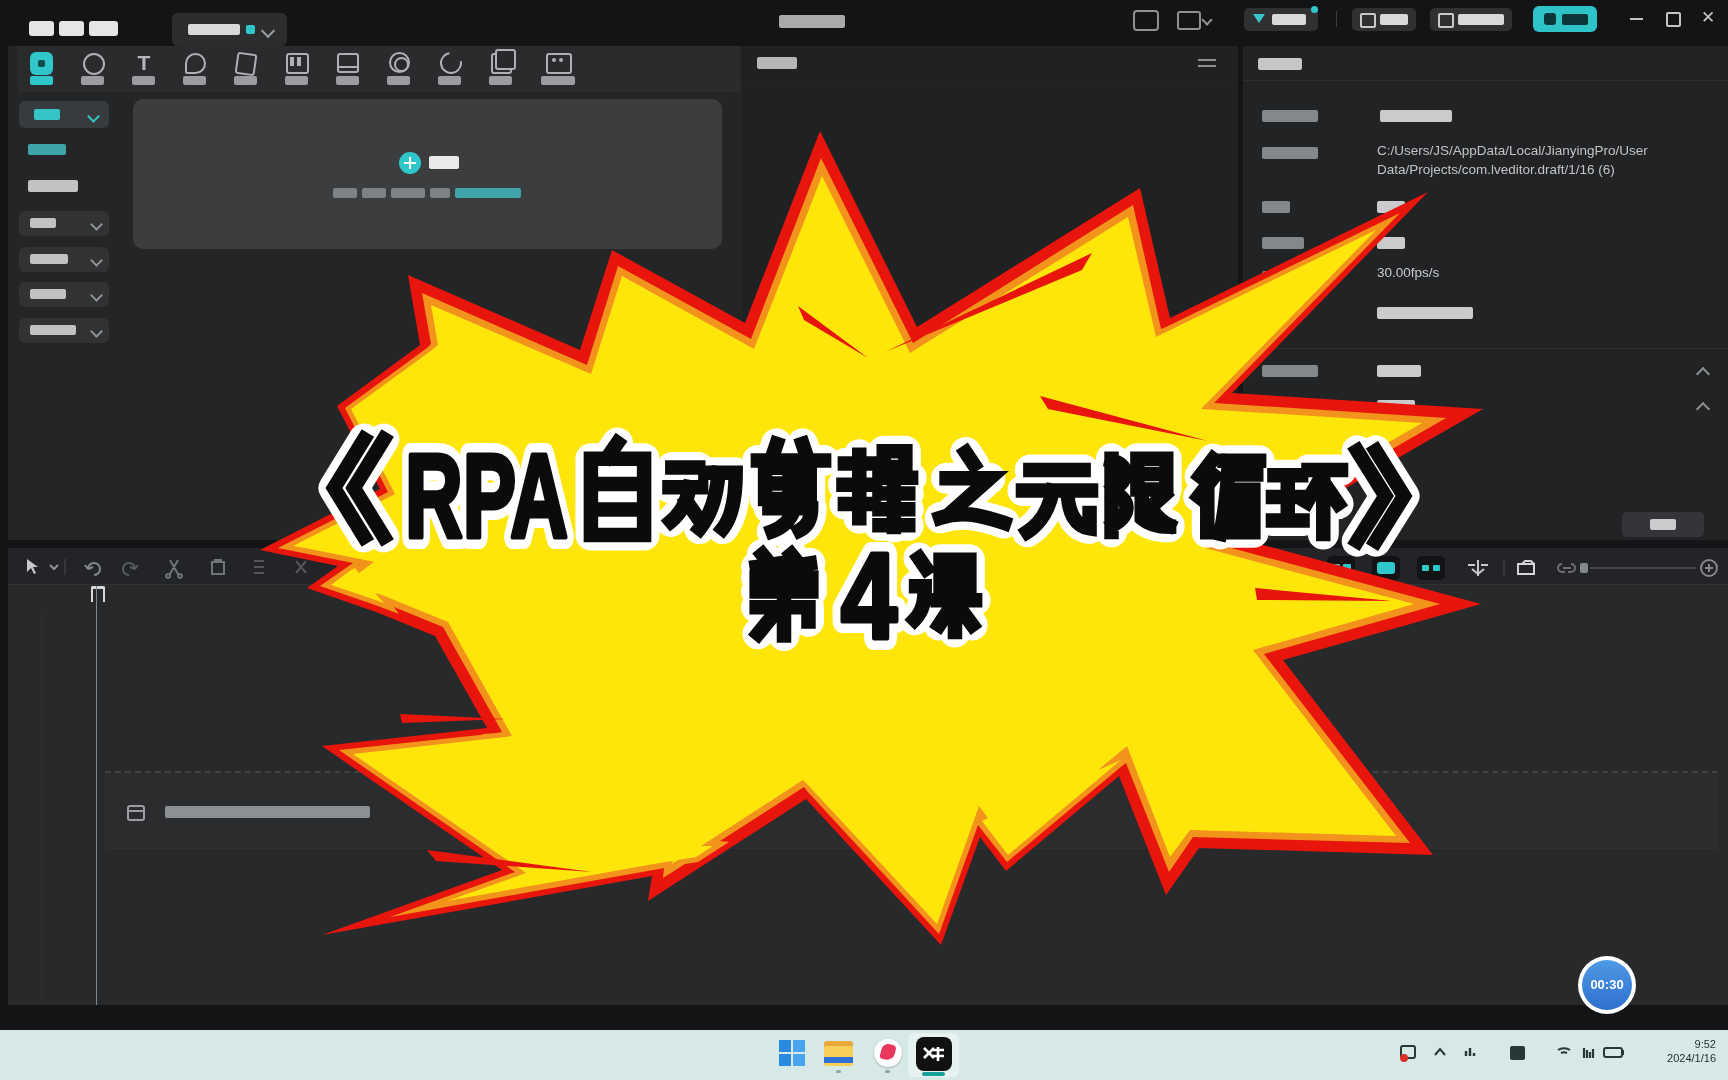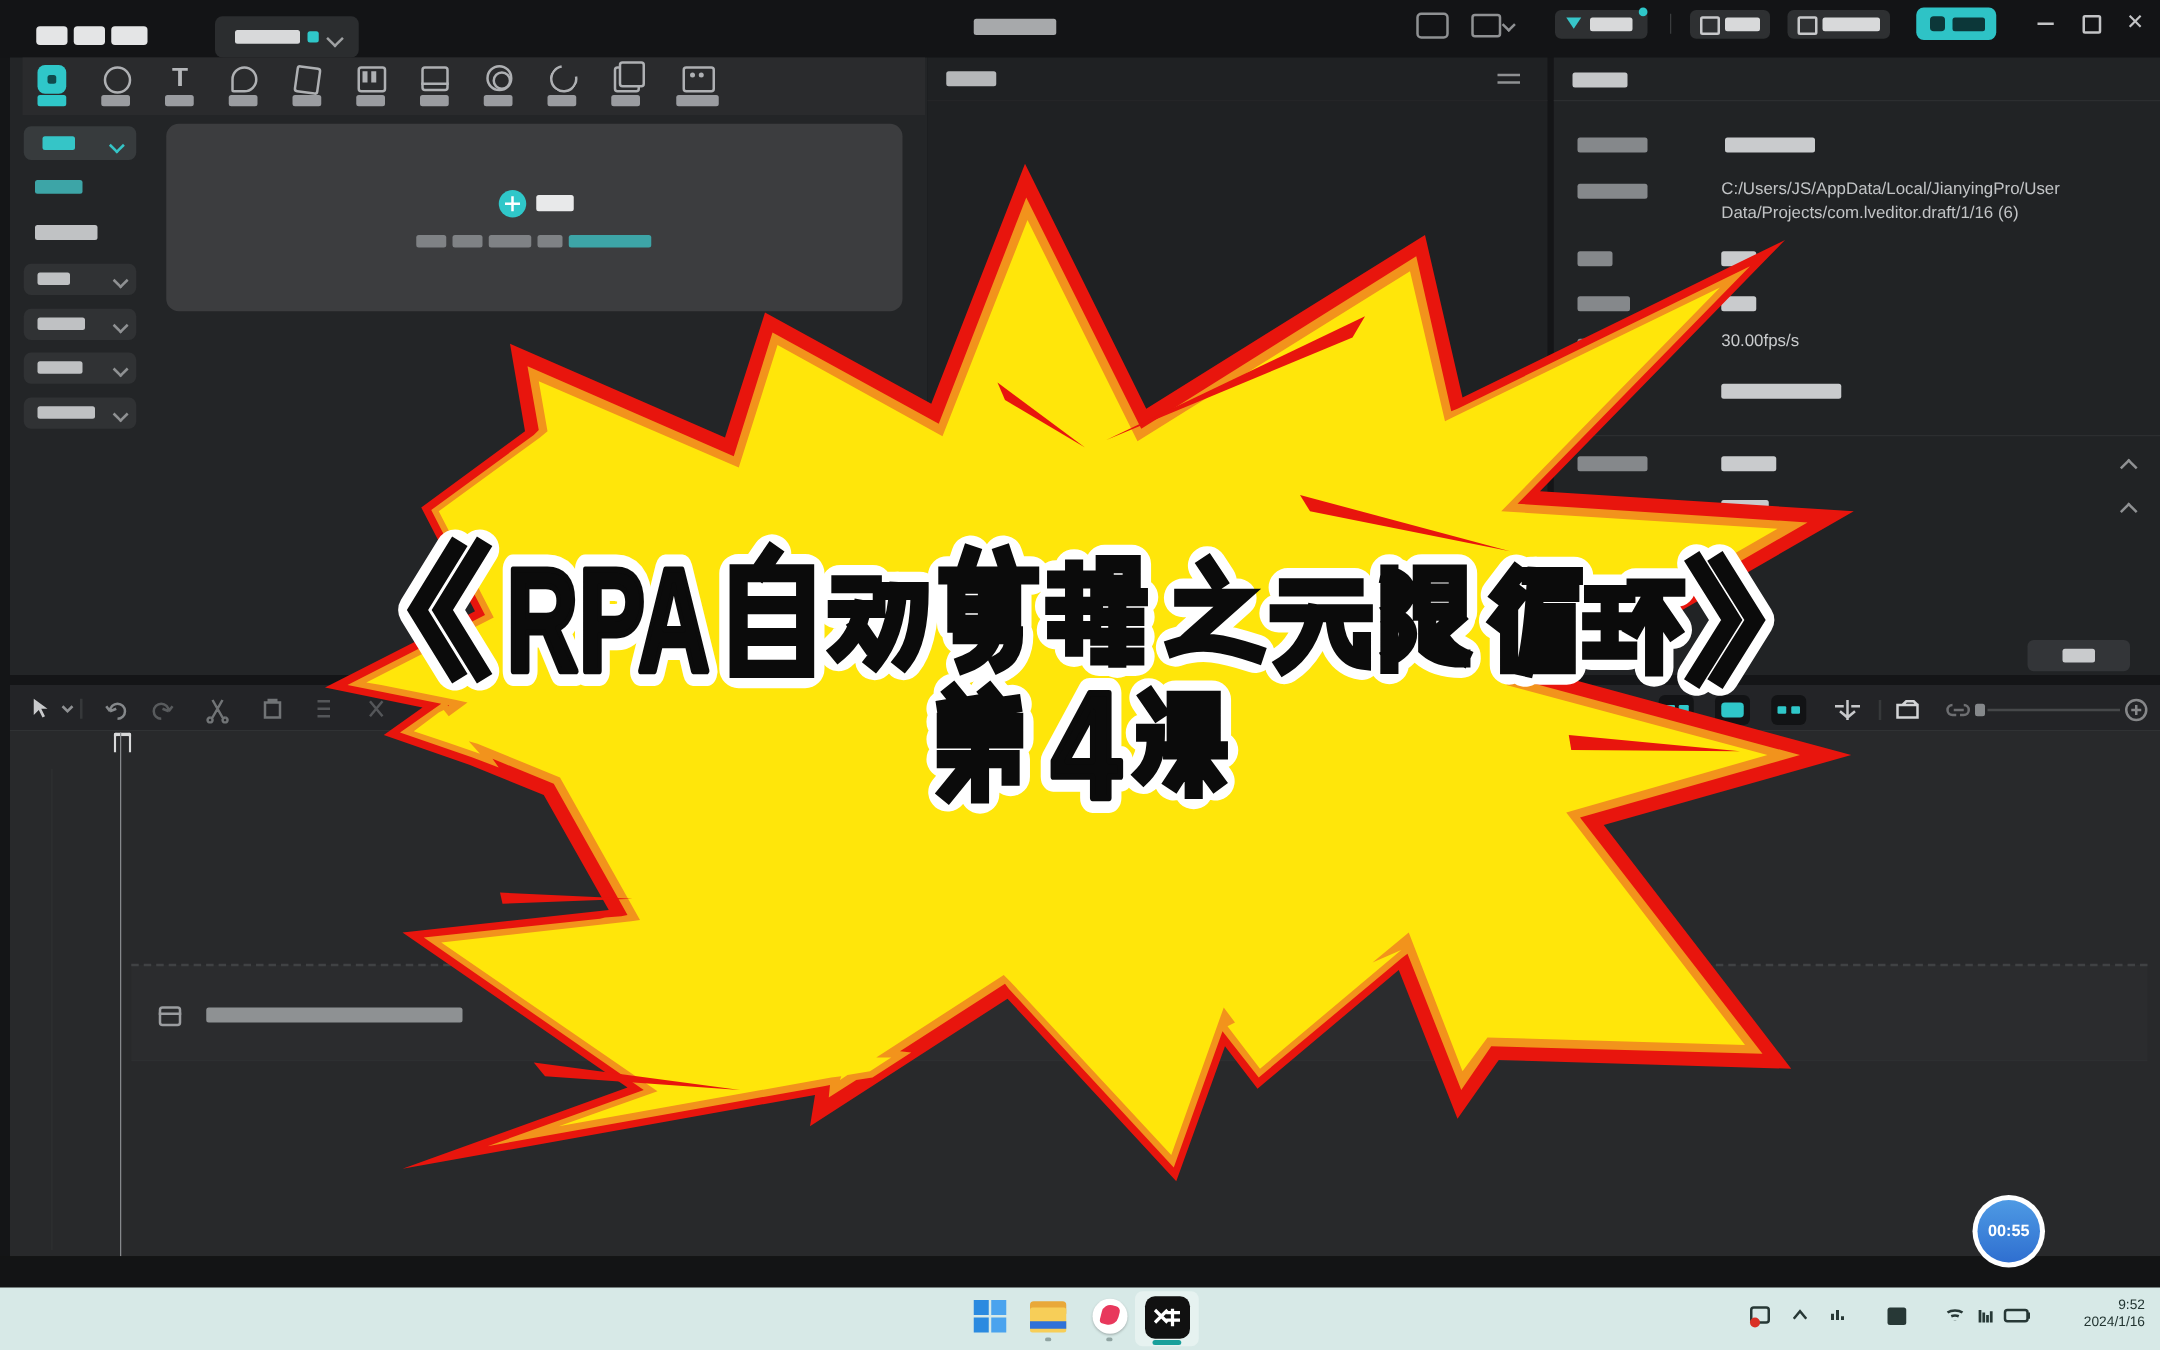--- a/index.html
+++ b/index.html
@@ -179,21 +179,21 @@
   <div class="abs" style="left:105px;top:772px;width:1613px;height:76px;background:#2b2c2e;"></div>
   <div class="abs" style="left:105px;top:771px;width:1613px;height:0;border-top:2px dashed #404244;"></div>
   <div class="abs" style="left:105px;top:848px;width:1613px;height:1px;background:#2d2f31;"></div>
   <div class="abs" style="left:127px;top:805px;width:14px;height:12px;border:2px solid #9b9da0;border-radius:3px;"></div>
   <div class="abs" style="left:127px;top:810px;width:18px;height:2px;background:#9b9da0;"></div>
   <div class="b" style="left:165px;top:806px;width:205px;height:12px;background:#8e9193;"></div>
 
   <div class="abs" style="left:0;top:1005px;width:1728px;height:25px;background:#131415;"></div>
 
   <div class="abs" style="left:1578px;top:956px;width:58px;height:58px;background:#fff;border-radius:50%;"></div>
-  <div class="abs" style="left:1582px;top:960px;width:50px;height:50px;background:linear-gradient(180deg,#4e9ae4,#2f6fd0);border-radius:50%;color:#fff;font-size:13px;font-weight:bold;text-align:center;line-height:50px;">00:55</div>
+  <div class="abs" style="left:1582px;top:960px;width:50px;height:50px;background:linear-gradient(180deg,#4e9ae4,#2f6fd0);border-radius:50%;color:#fff;font-size:13px;font-weight:bold;text-align:center;line-height:50px;">00:30</div>
 </div>
 
 <svg id="star" class="abs" style="left:0;top:0;" width="1728" height="1080" viewBox="0 0 1728 1080">
   <defs>
     <path id="gBL" d="M72,3 L25,50 L72,97 M103,3 L56,50 L103,97" vector-effect="non-scaling-stroke"></path>
     <path id="gBR" d="M28,3 L75,50 L28,97 M-3,3 L44,50 L-3,97" vector-effect="non-scaling-stroke"></path>
     <path id="gZI" d="M50,2 L40,16 M22,18 L78,18 L78,96 L22,96 Z M22,44 L78,44 M22,70 L78,70" vector-effect="non-scaling-stroke"></path>
     <path id="gDONG" d="M6,26 L42,26 M2,48 L46,48 M30,48 C26,66 16,78 4,86 M26,64 L38,78 M52,32 L94,32 C94,62 88,82 76,94 M70,32 C68,58 58,80 44,94" vector-effect="non-scaling-stroke"></path>
     <path id="gJIAN" d="M30,2 L24,16 M66,2 L72,16 M4,20 L96,20 M14,28 L48,28 L48,62 L14,62 Z M14,45 L48,45 M60,26 L60,60 M76,24 L76,64 M20,72 L78,72 C78,84 72,92 62,96 M54,74 C48,86 38,93 24,97" vector-effect="non-scaling-stroke"></path>
     <path id="gJI" d="M4,20 L44,20 M24,10 L24,82 M2,44 L46,44 M4,66 L44,66 M58,6 L88,6 L88,24 L58,24 Z M52,36 L96,36 M72,36 L72,92 M52,54 L92,54 M52,72 L92,72 M52,90 L92,90" vector-effect="non-scaling-stroke"></path>

